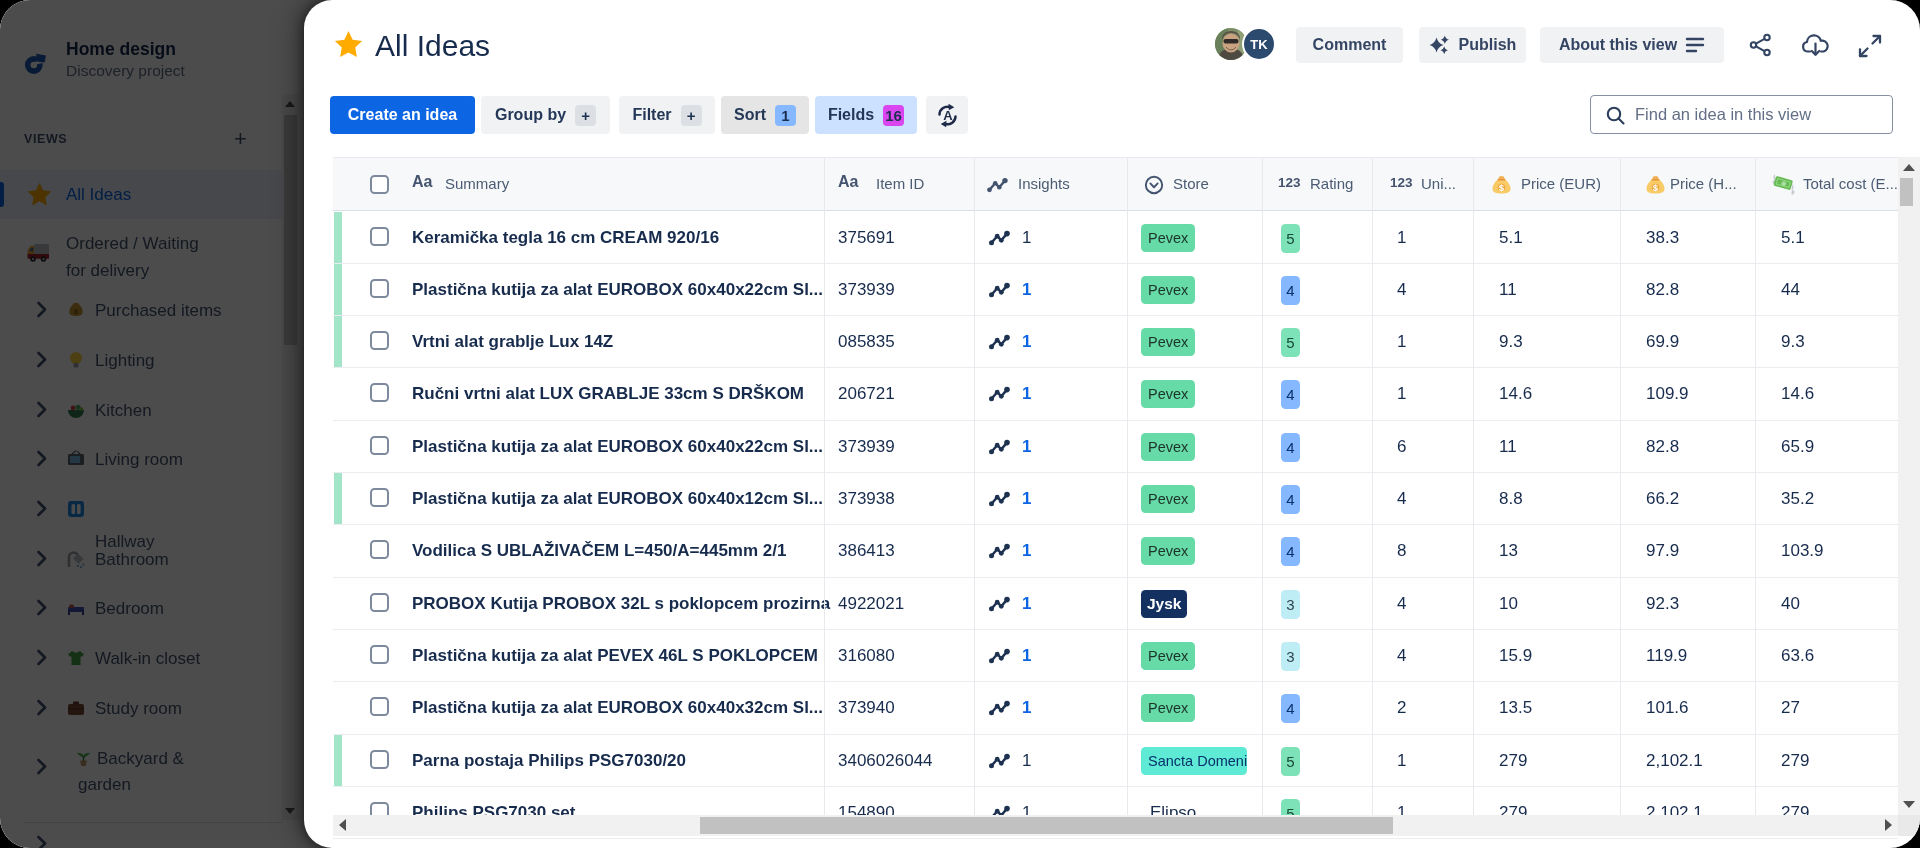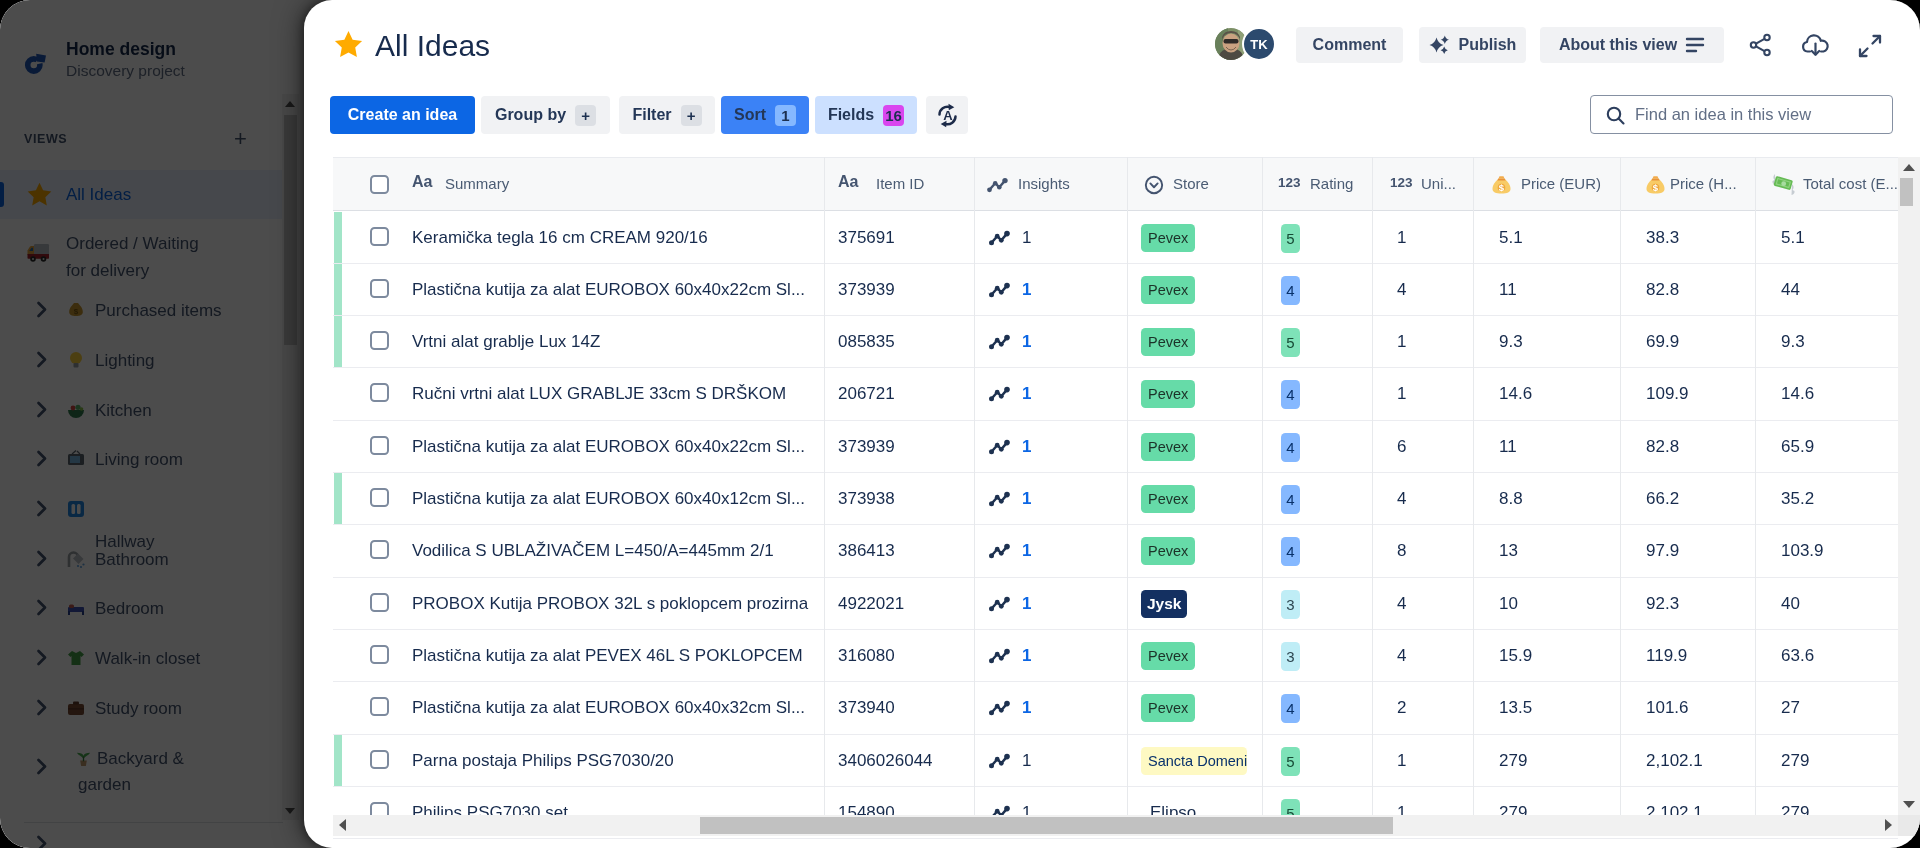--- a/index.html
+++ b/index.html
@@ -44,21 +44,21 @@
 .table { position:absolute; left:29px; top:157px; width:1565px; height:810px; overflow:hidden; }
 .thead { position:absolute; left:0; top:0; width:1565px; height:54px; background:#F7F8F9;
   border-bottom:1px solid #DCDFE4; border-top:1px solid #E9EBEF;}
 .hlabel { position:absolute; top:17px; font-size:15px; font-weight:400; color:#4A5B73; }
 .hico { position:absolute; top:17px; font-size:13.5px; font-weight:700; color:#44546F; }
 .colline { position:absolute; top:0; width:1px; height:658px; background:#E7E9EC; z-index:3;}
 .row { position:absolute; left:0; width:1565px; height:53px; background:#fff;
   border-bottom:1px solid #EBECF0; }
 .accent { position:absolute; left:1px; top:0; width:8px; height:52px; background:#A2E5C8; }
 .cb { position:absolute; left:37px; width:19px; height:19px; border:2px solid #7D8A9E; border-radius:4.5px; background:#fff; top:15px;}
-.sum { position:absolute; left:79px; top:16px; font-size:17px; color:#172B4D; white-space:nowrap; }
+.sum { position:absolute; left:79px; top:16px; font-size:17px; color:#172B4D; white-space:nowrap;font-weight:bold; }
 .cell { position:absolute; top:16px; font-size:17px; color:#172B4D; white-space:nowrap; }
 .ins-n { position:absolute; left:689px; top:16px; font-size:17px; font-weight:700; color:#0C66E4; }
 .ins-d { position:absolute; left:689px; top:16px; font-size:17px; color:#172B4D; }
 .chip { position:absolute; left:808px; top:12px; height:28px; border-radius:4.5px; padding:0 7px;
   font-size:14.5px; color:#1C3329; background:#66DBA8; line-height:28px; }
 .rchip { position:absolute; left:948px; top:12px; width:19px; height:29px; border-radius:4.5px;
   text-align:center; line-height:29px; font-size:15px; color:#09326C; }
 .r-g { background:#7EE2B8; color:#164B35; }
 .r-b { background:#85B8FF; }
 .r-c { background:#BFEDF6; color:#2E4650; }
@@ -274,21 +274,21 @@
           <path d="M15.5 10.5 L23 3" fill="none"></path>
           <path d="M23 9.5 V3 h-6.5" fill="none" stroke-linejoin="round"></path>
           <path d="M10.5 15.5 L3 23" fill="none"></path>
           <path d="M3 16.5 V23 h6.5" fill="none" stroke-linejoin="round"></path>
         </g>
       </svg>
 
     <div class="tbtn" style="left:26px; width:145px; background:#0C66E4; color:#fff;">Create an idea</div>
     <div class="tbtn" style="left:177px; width:129px; background:#F1F2F4;">Group by<span class="badge" style="background:#DCDFE4;">+</span></div>
     <div class="tbtn" style="left:315px; width:96px; background:#F1F2F4;">Filter<span class="badge" style="background:#DCDFE4;">+</span></div>
-    <div class="tbtn" style="left:417px; width:88px; background:#3b82f6;">Sort<span class="badge" style="background:#85B8FF;">1</span></div>
+    <div class="tbtn" style="left:417px; width:88px; background:#e5e5e5;">Sort<span class="badge" style="background:#85B8FF;">1</span></div>
     <div class="tbtn" style="left:511px; width:102px; background:#CCE0FF;">Fields<span class="badge" style="background:#d946ef;">16</span></div>
     <div class="tbtn" style="left:622px; width:42px; background:#F1F2F4;">
       <svg width="27" height="27" viewBox="0 0 27 27">
         <g fill="none" stroke="#1D2B49" stroke-width="2.5" stroke-linecap="round">
           <path d="M5.5 12.5 A 8 8 0 0 1 15.5 5"></path>
           <path d="M21.5 14.5 A 8 8 0 0 1 11.5 22"></path>
         </g>
         <g fill="#1D2B49">
             <path d="M14.5 1.8 L20.3 5.2 L14.8 8.3 Z"></path>
             <path d="M12.5 18.7 L6.7 22.1 L12.2 25.2 Z"></path>
@@ -614,21 +614,21 @@
                 <path d="M2.5 12.8 L8.2 6.2 L12.3 10.3 L18 3.6"></path>
               </g>
               <g fill="#1D3150">
                 <circle cx="2.5" cy="12.8" r="2.5"></circle>
                 <circle cx="8.2" cy="6.2" r="2.4"></circle>
                 <circle cx="12.3" cy="10.3" r="2.4"></circle>
                 <circle cx="18" cy="3.6" r="2.8"></circle>
               </g>
             </svg>
     <div class="ins-d">1</div>
-    <div class="chip" style="background:#fef9c3;color:#09326C;width:106px;padding:0 0 0 7px;overflow:hidden;white-space:nowrap;">Sancta Domeni</div>
+    <div class="chip" style="background:#5eead4;color:#09326C;width:106px;padding:0 0 0 7px;overflow:hidden;white-space:nowrap;">Sancta Domeni</div>
     <div class="rchip r-g">5</div>
     <div class="cell" style="left:1064px;">1</div>
     <div class="cell" style="left:1166px;">279</div>
     <div class="cell" style="left:1313px;">2,102.1</div>
     <div class="cell" style="left:1448px;">279</div>
   </div>
           <div class="row" style="top:630px;height:52px;">
 
     <div class="cb"></div>
     <div class="sum">Philips PSG7030 set...</div>

